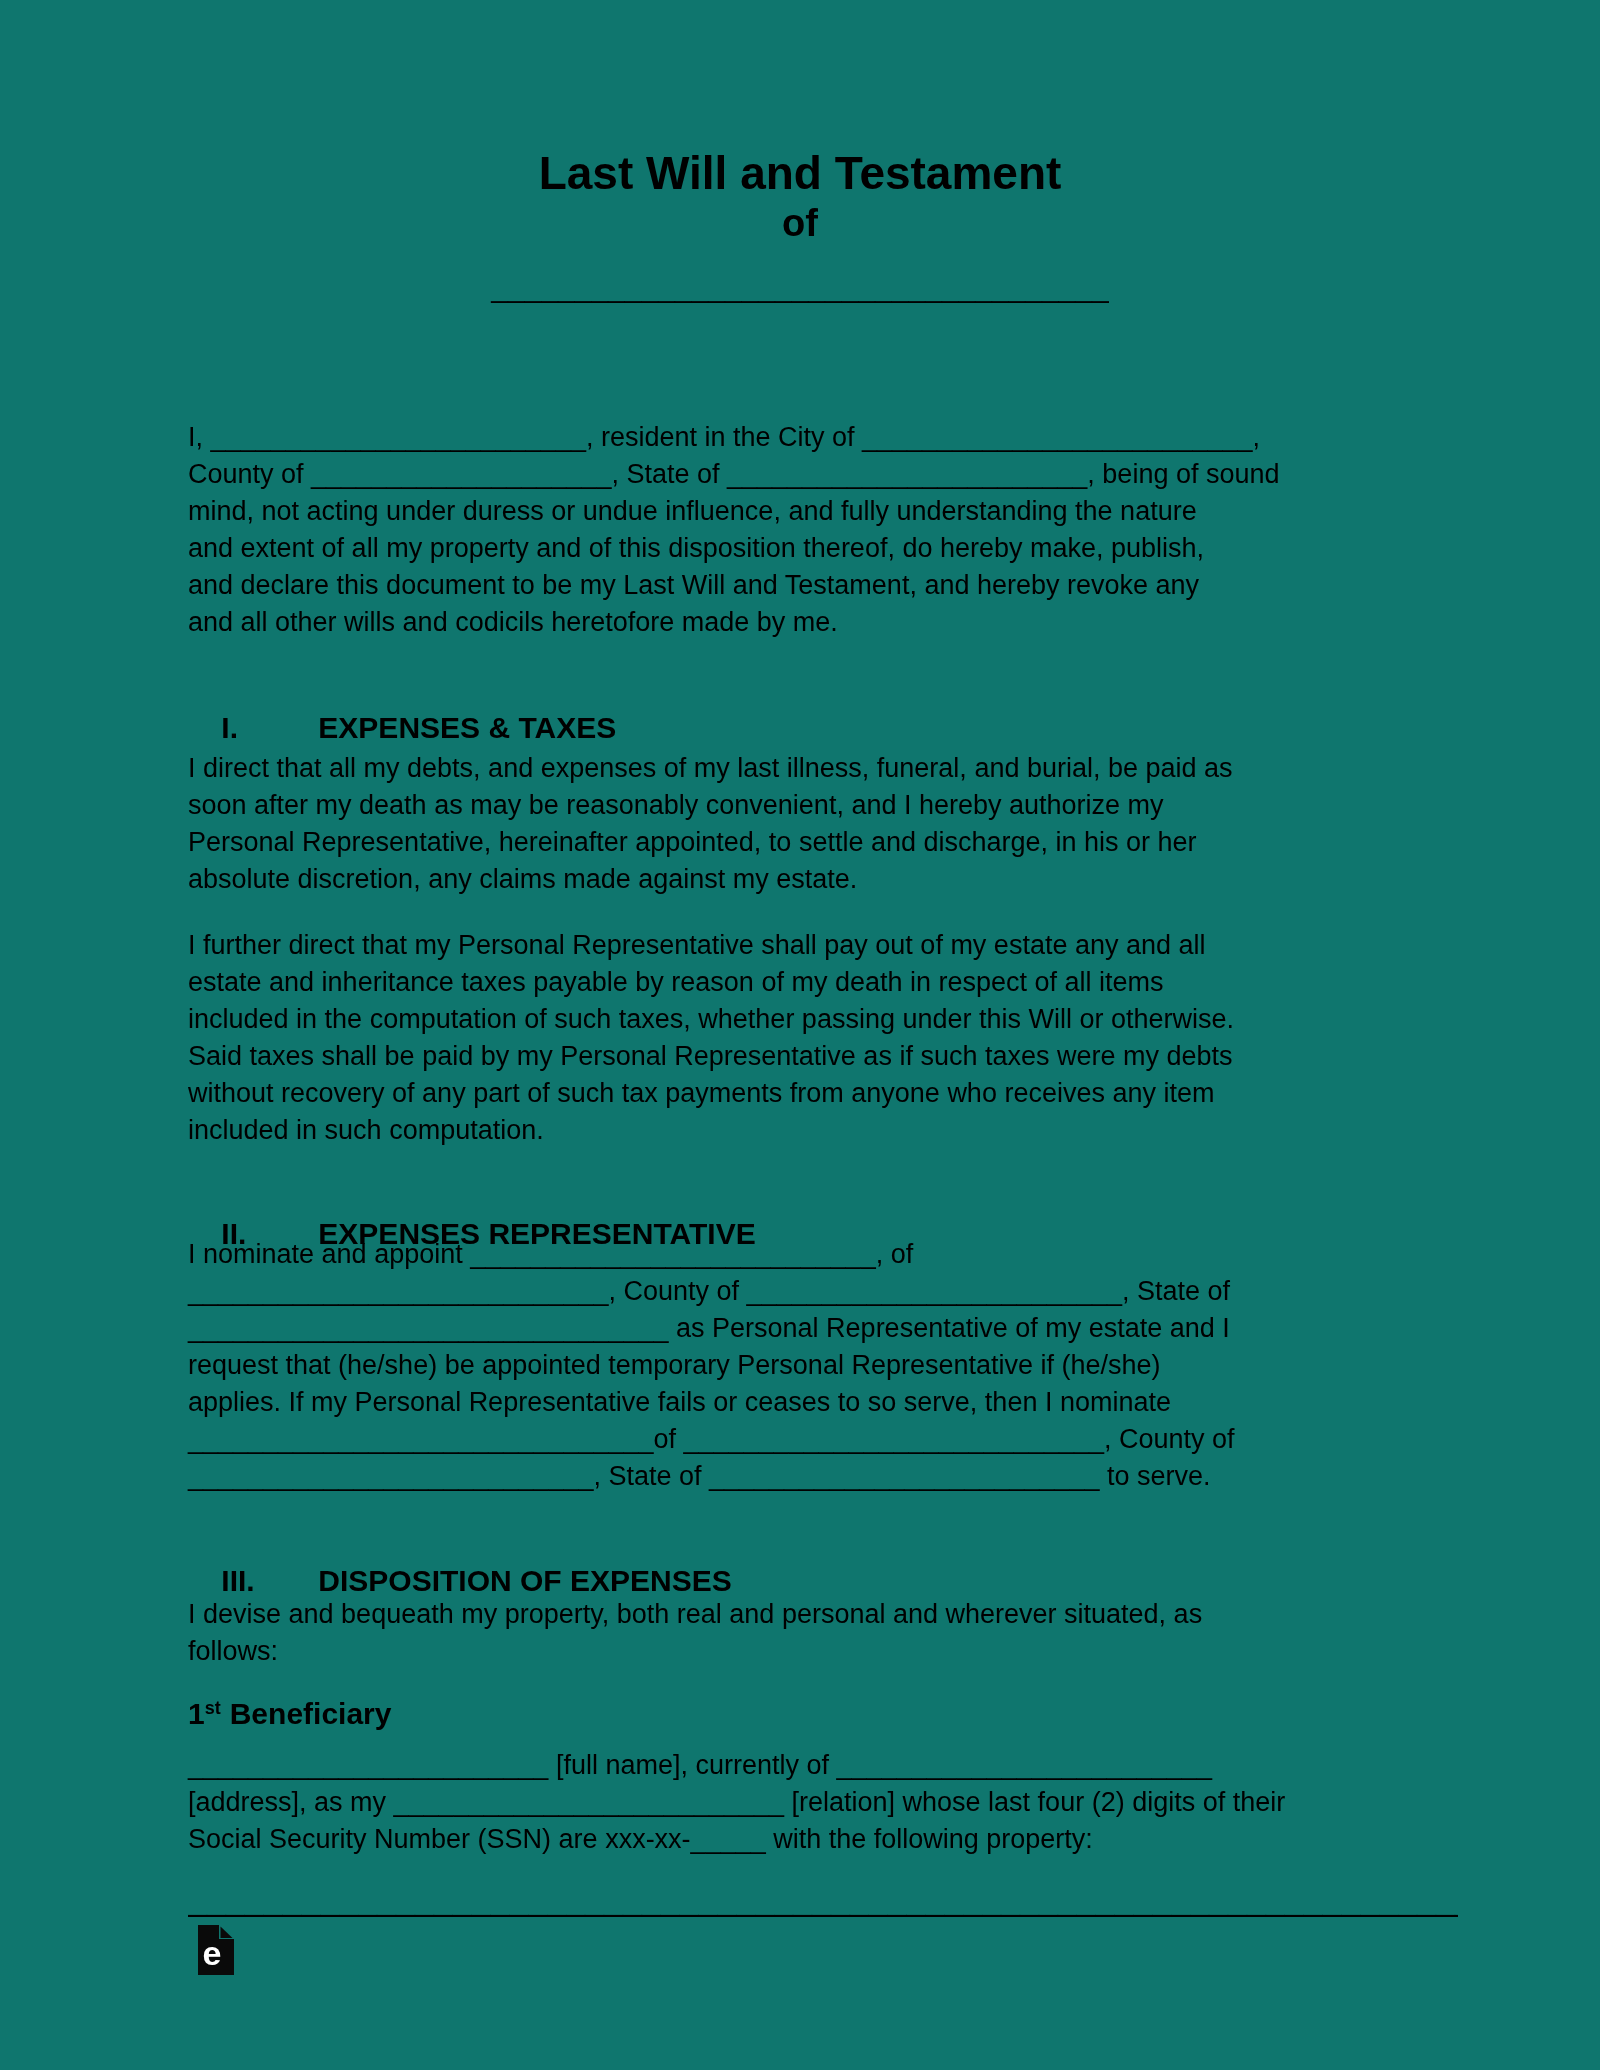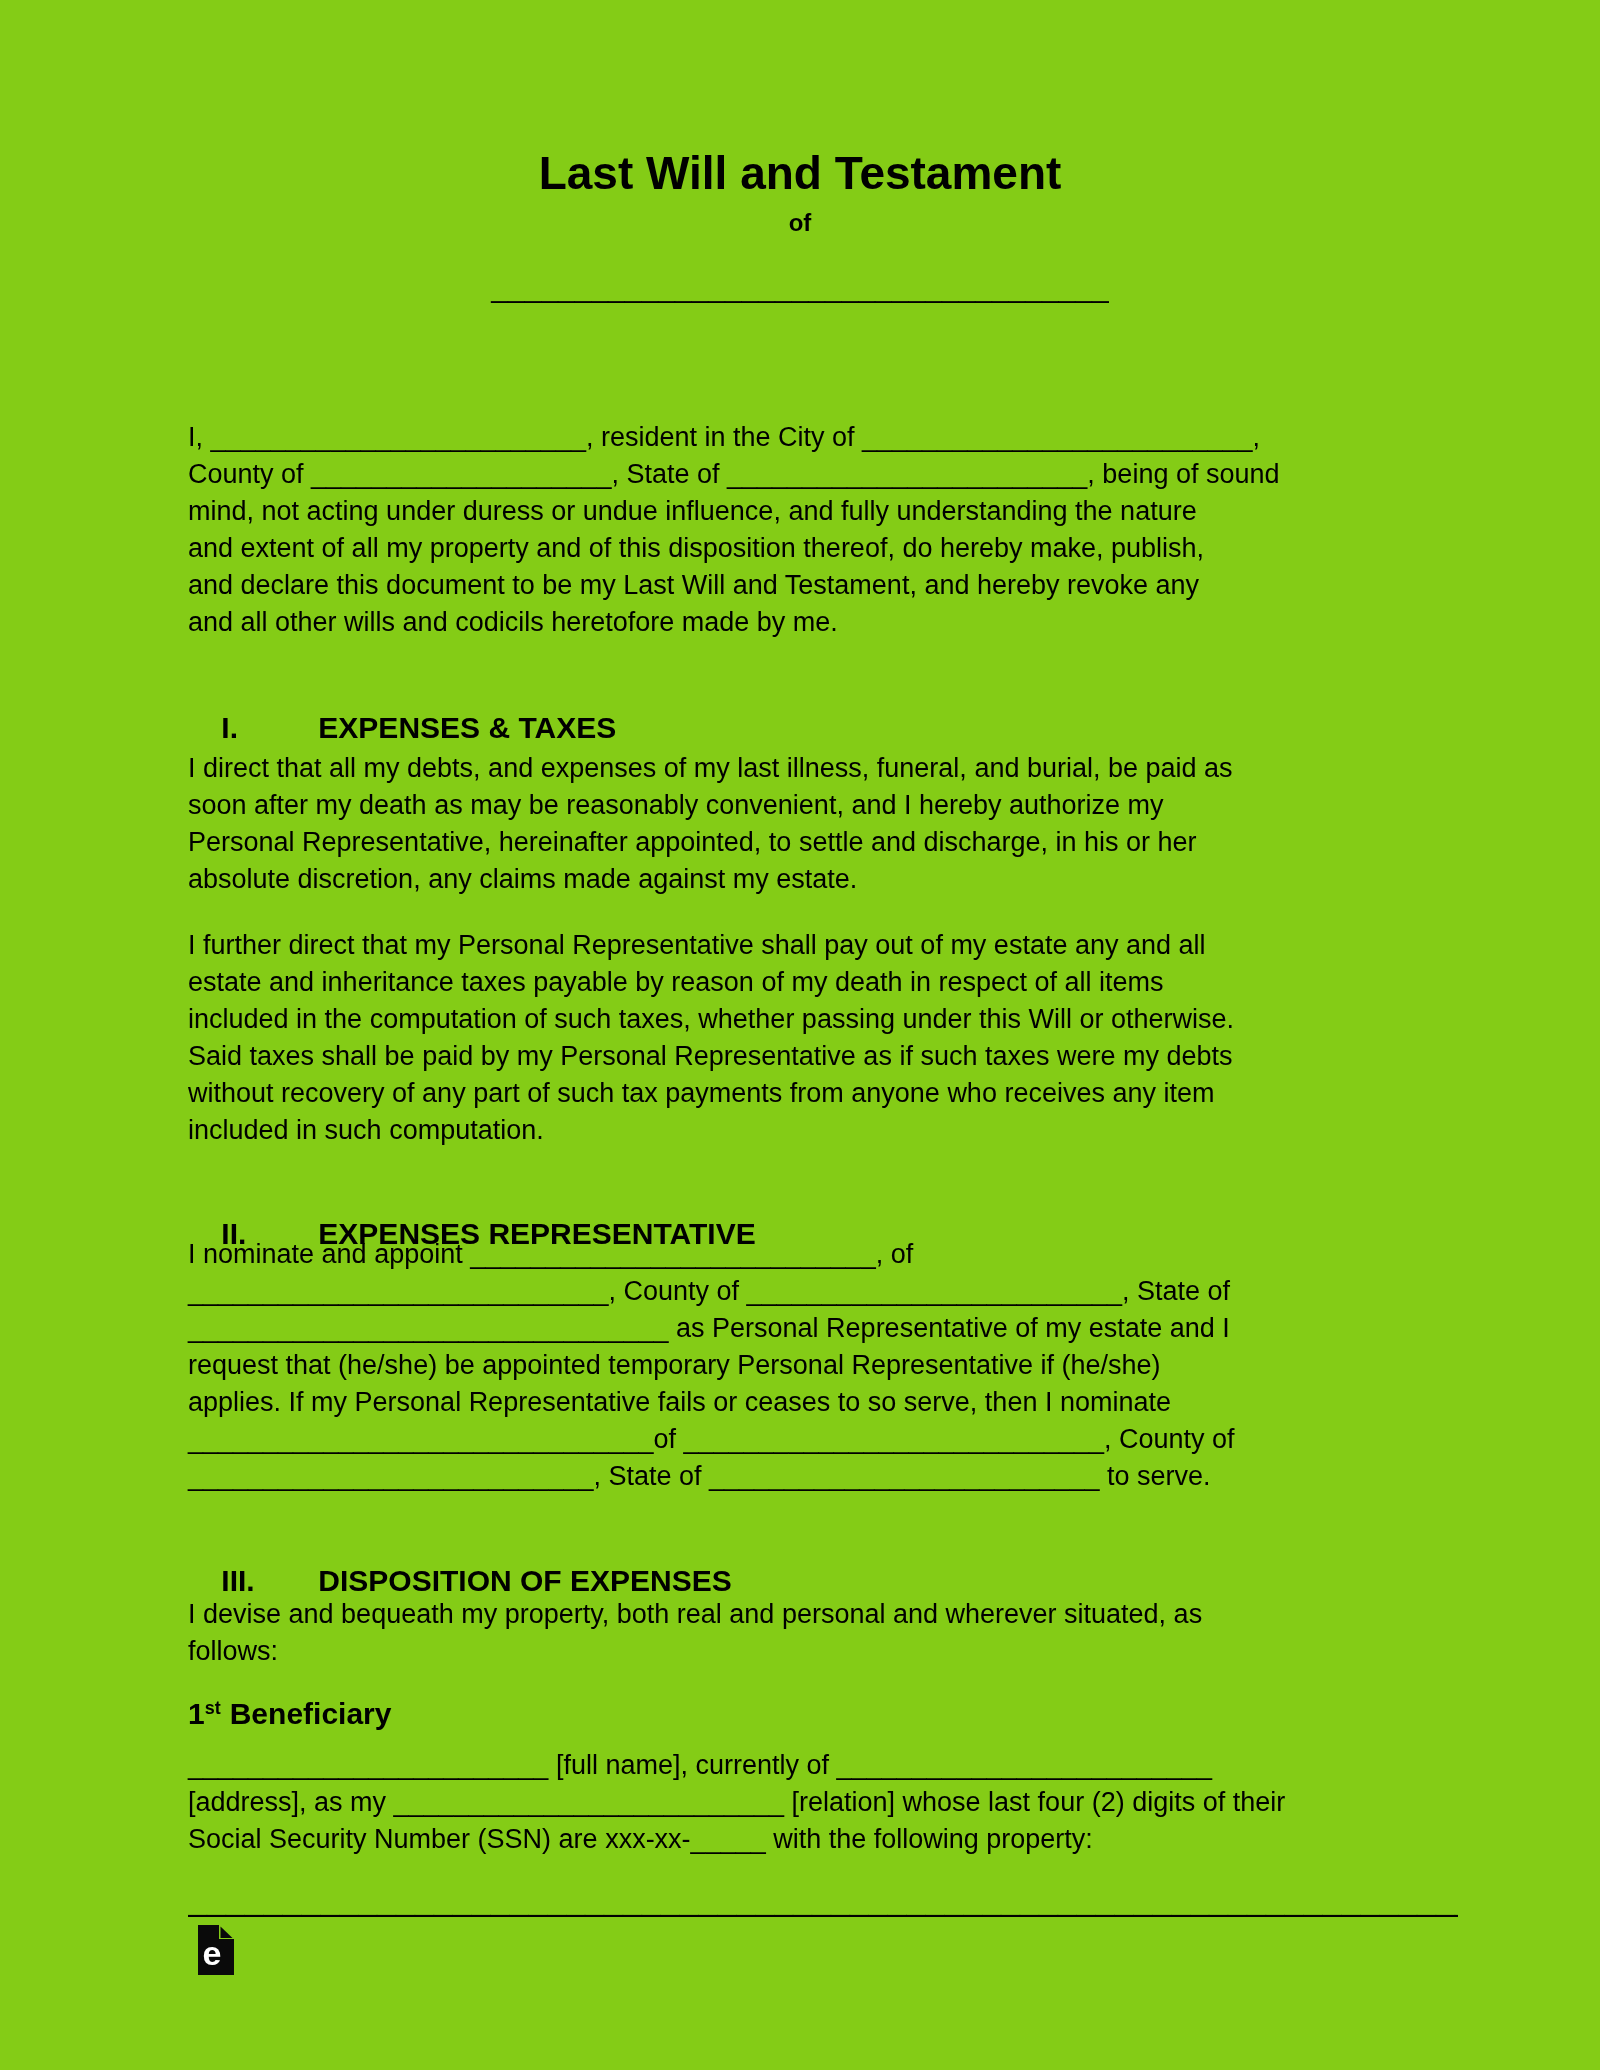--- a/index.html
+++ b/index.html
@@ -1,32 +1,32 @@
 <!DOCTYPE html>
 <html><head>
 <meta charset="utf-8">
 <style>
   html, body { margin: 0; padding: 0; background: #ffffff; }
   .page {
     position: relative;
     width: 1600px;
     height: 2070px;
-    background: #84cc16;
+    background: #0f766e;
     color: #000000;
     font-family: "Liberation Sans", sans-serif;
     overflow: hidden;
   }
   .abs { position: absolute; }
   .doc-title {
     left: 0; width: 1600px; top: 146px;
     font-size: 46px; font-weight: bold; text-align: center; line-height: 1.2;
   }
   .doc-subtitle {
     left: 0; width: 1600px; top: 205px;
-    font-size: 24px; font-weight: bold; text-align: center; line-height: 36px;
+    font-size: 38px; font-weight: bold; text-align: center; line-height: 36px;
   }
   .center-blank {
     left: 0; width: 1600px; top: 268px;
     font-size: 30px; line-height: 37px; text-align: center; white-space: pre;
   }
   .para {
     left: 188px; width: 1270px;
     font-size: 27px; line-height: 37px; white-space: pre;
   }
   .heading {

